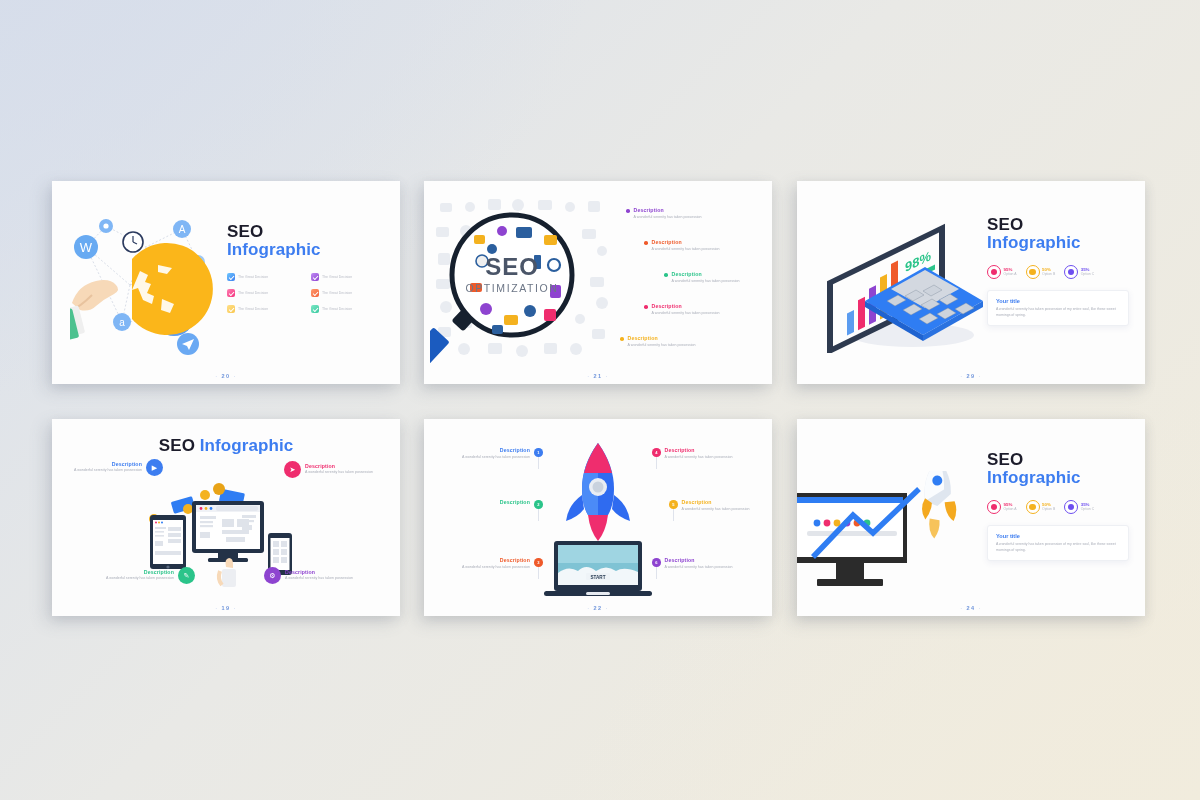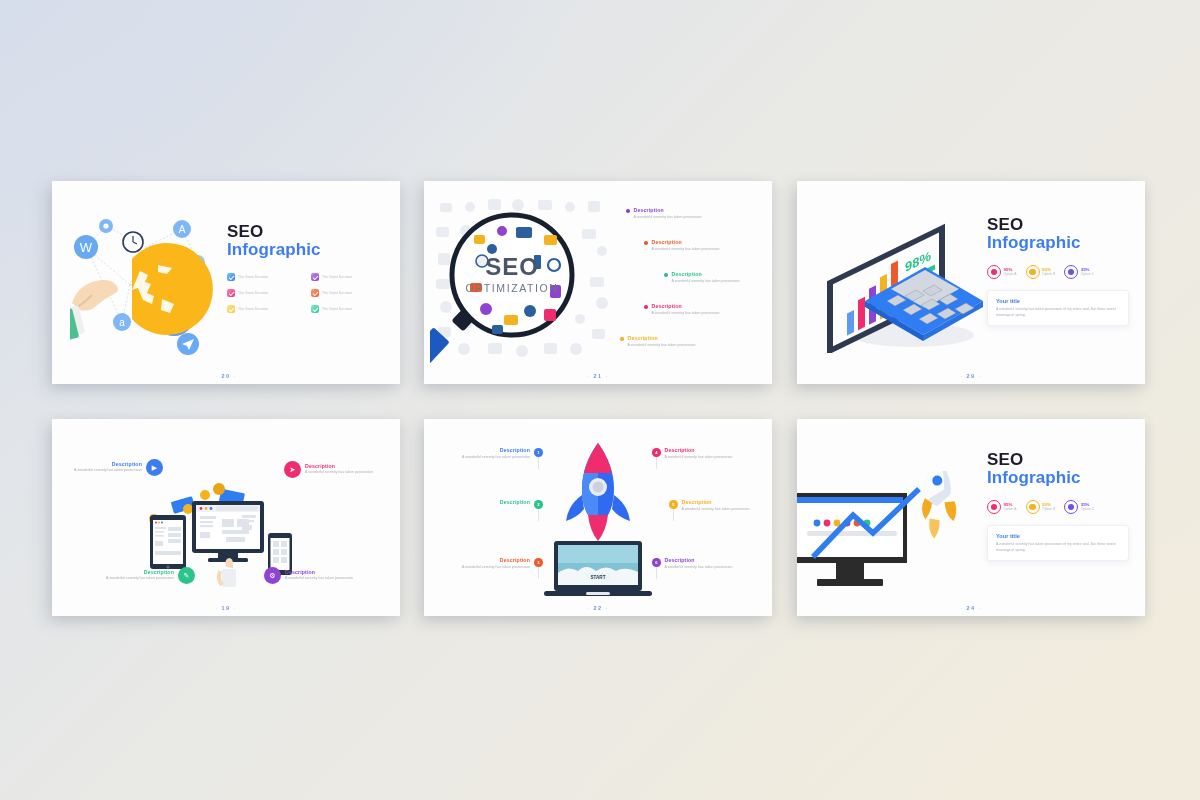--- a/index.html
+++ b/index.html
@@ -338,20 +338,24 @@
       </div>
       <div class="card">
         <h4>Your title</h4>
         <p>A wonderful serenity has taken possession of my entire soul, like these sweet mornings of spring.</p>
       </div>
     </div>
     <div class="pg">· <b>29</b> ·</div>
   </div>
 
   <div class="slide s4">
+    <div class="s4-ttl ttl ttl-inline">
+      <span class="a">SEO</span>
+      <span class="b">Infographic</span>
+    </div>
 
     <div style="position:absolute;left:82px;top:60px;">
       <svg viewBox="0 0 184 120" width="184" height="120">
         <g fill="#2f7df3">
           <rect x="38" y="20" width="22" height="12" rx="1.5" transform="rotate(-16 49 26)"></rect>
           <rect x="86" y="12" width="24" height="13" rx="1.5" transform="rotate(12 98 18)"></rect>
           <rect x="102" y="36" width="22" height="12" rx="1.5" transform="rotate(-20 113 42)"></rect>
         </g>
         <circle cx="54" cy="30" r="5" fill="#f4b21f"></circle>
           <circle cx="71" cy="16" r="5" fill="#f4b21f"></circle>

